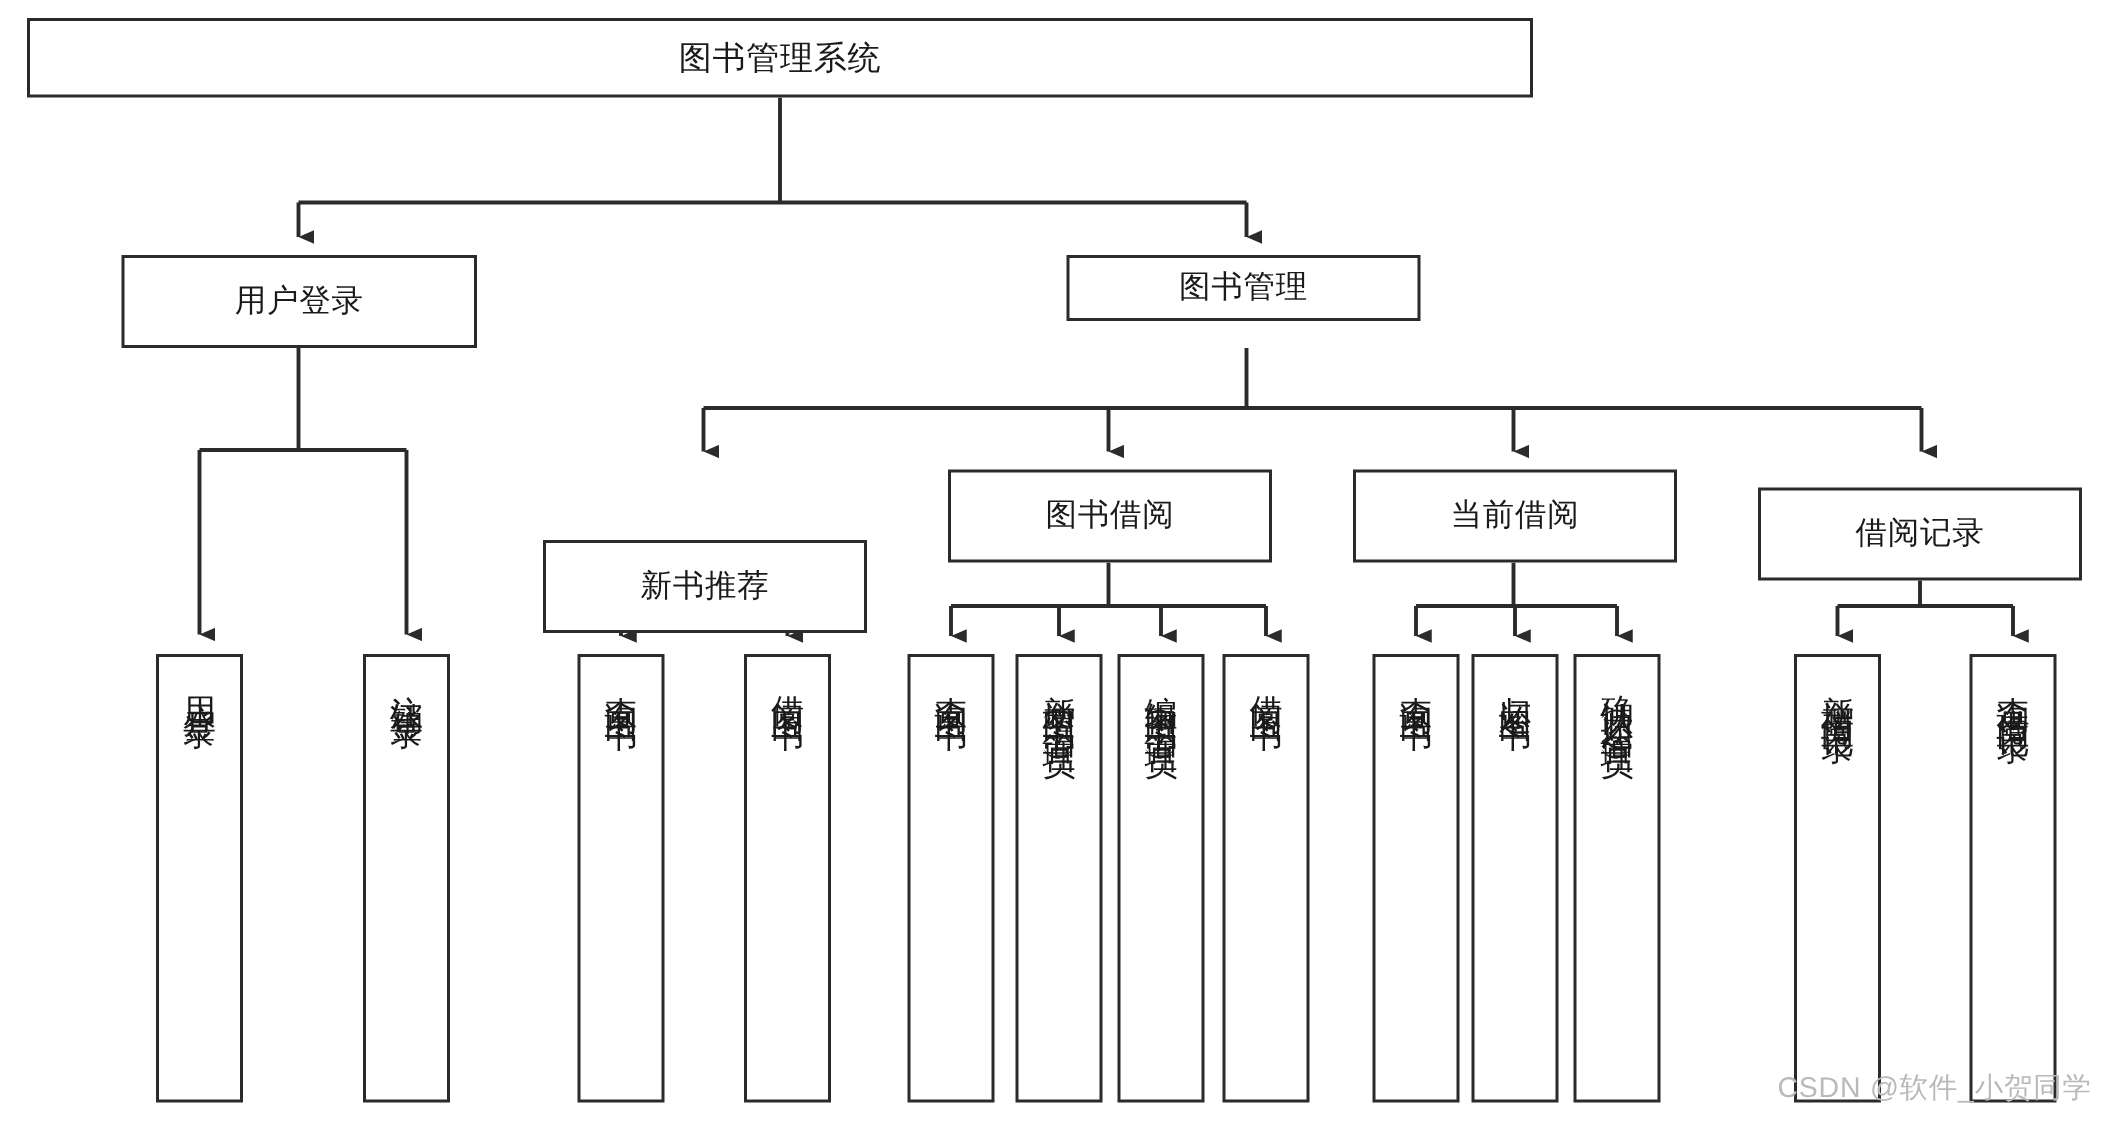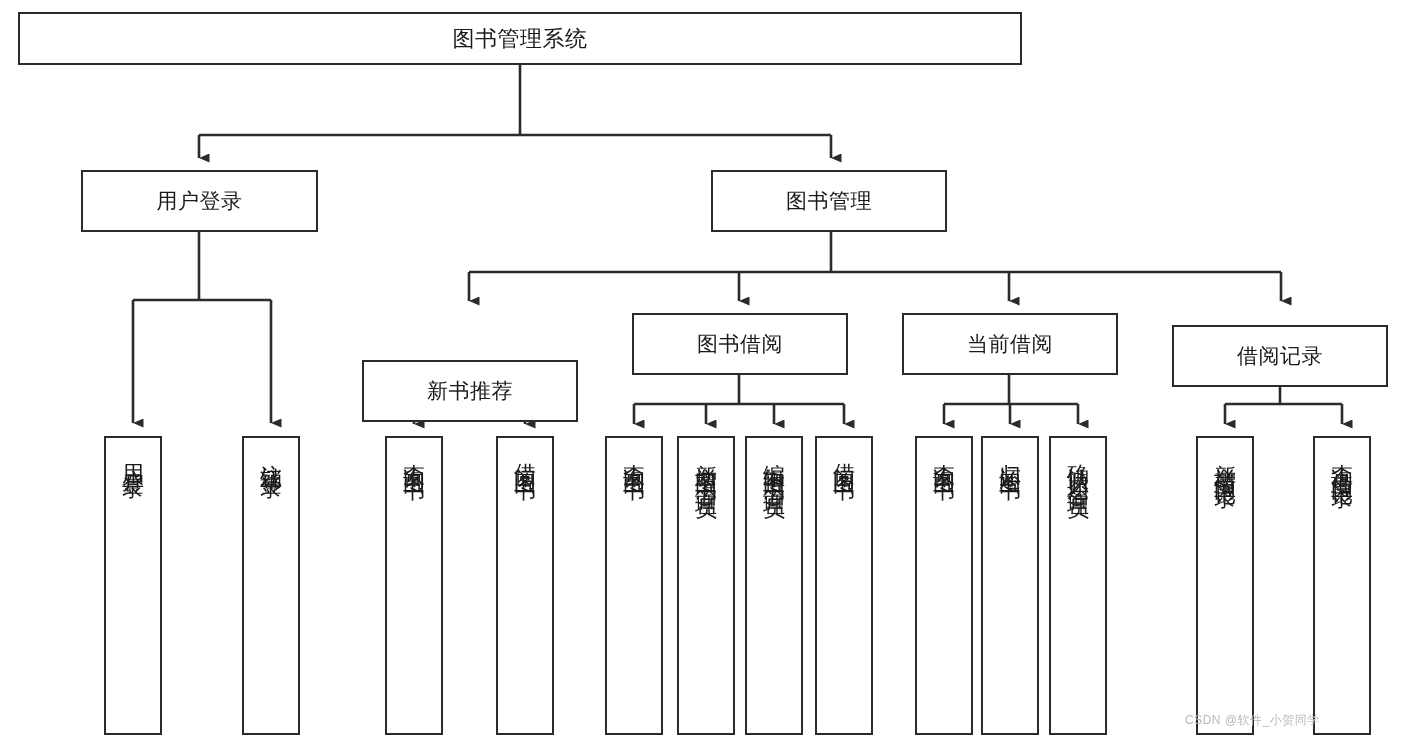--- a/index.html
+++ b/index.html
@@ -56,21 +56,21 @@
     text-orientation: upright;
     font-size: 22px;
     letter-spacing: 5px;
     line-height: 1;
     margin-top: 8px;
   }
   .watermark {
     position: absolute;
     left: 1185px;
     top: 712px;
-    font-size: 12px;
+    font-size: 19px;
     color: #b9b9b9;
     white-space: nowrap;
     z-index: 5;
     letter-spacing: 0.5px;
   }
 </style>
 </head>
 <body>
 
 <div id="canvas">
@@ -125,21 +125,21 @@
     </g>
   </svg>
 
   <div class="node root horiz" style="left:18px; top:12px; width:1004px; height:53px;">
     <span class="label">图书管理系统</span>
   </div>
 
   <div class="node horiz" style="left:81px; top:170px; width:237px; height:62px;">
     <span class="label">用户登录</span>
   </div>
-  <div class="node horiz" style="left:711px; top:170px; width:236px; height:62px;">
+  <div class="node horiz" style="left:711px; top:170px; width:236px; height:44px;">
     <span class="label">图书管理</span>
   </div>
 
   <div class="node horiz" style="left:362px; top:313px; width:216px; height:62px;margin-top:47px;">
     <span class="label">新书推荐</span>
   </div>
   <div class="node horiz" style="left:632px; top:313px; width:216px; height:62px;">
     <span class="label">图书借阅</span>
   </div>
   <div class="node horiz" style="left:902px; top:313px; width:216px; height:62px;">

